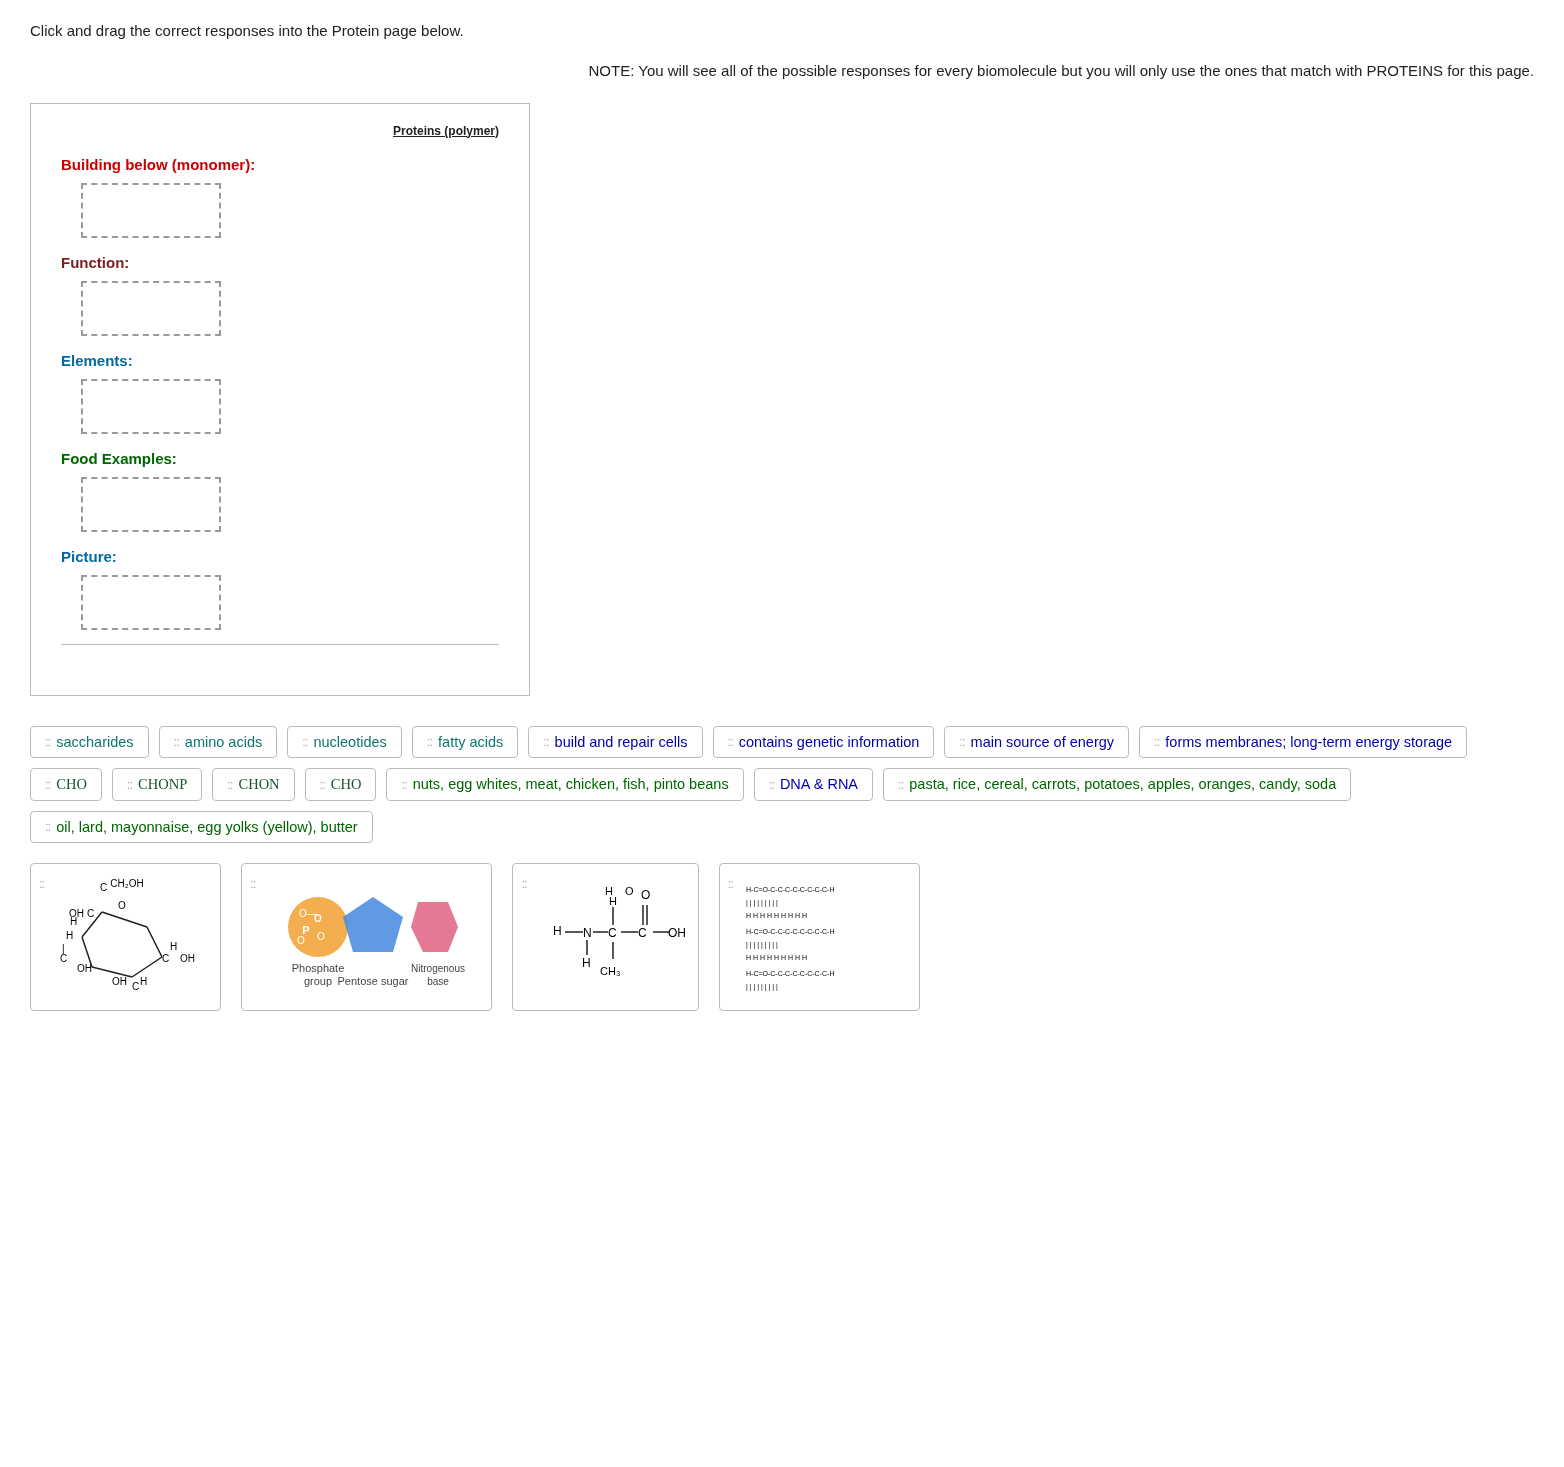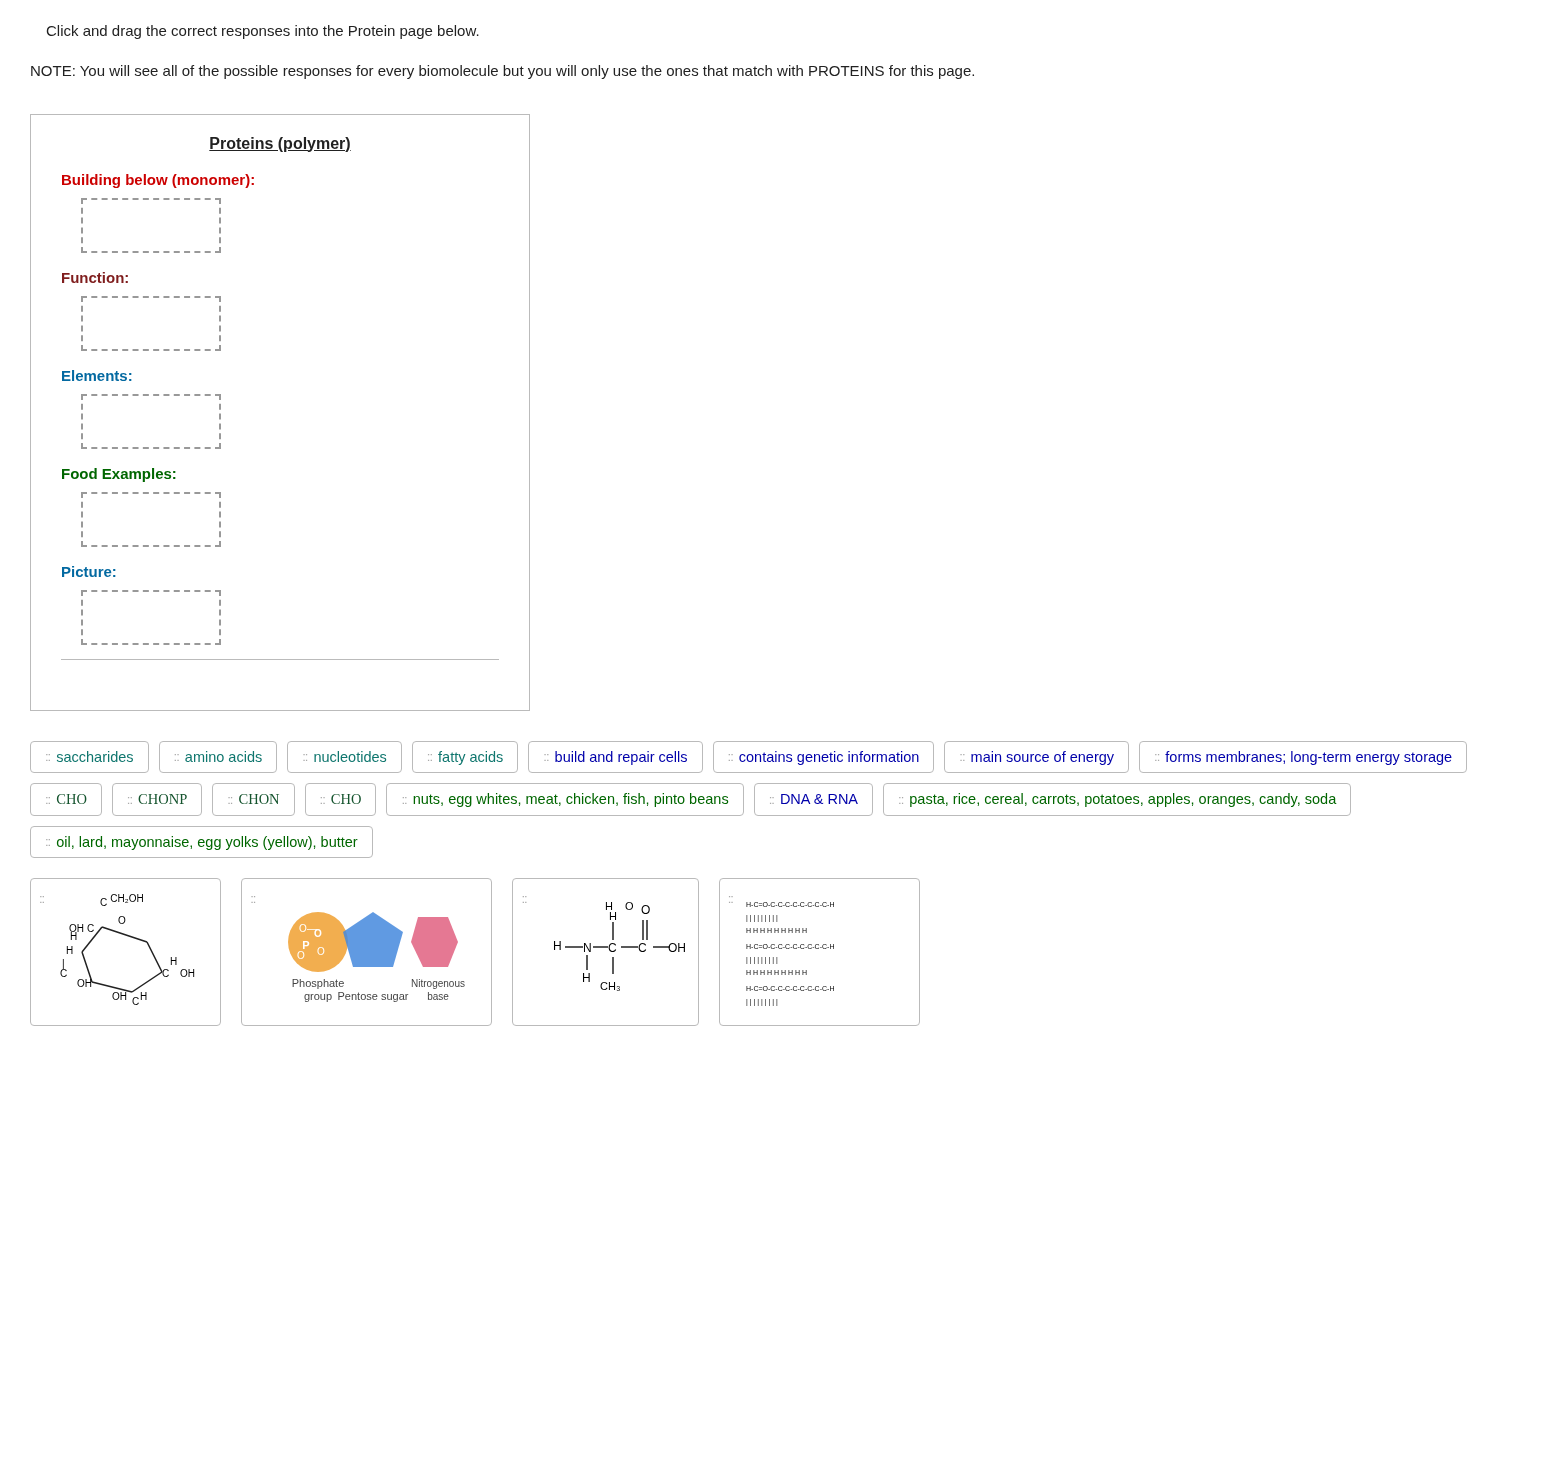--- a/index.html
+++ b/index.html
@@ -4,32 +4,32 @@
   <style>
     * { box-sizing: border-box; margin: 0; padding: 0; }
     body {
       font-family: Arial, sans-serif;
       font-size: 15px;
       background: #fff;
       color: #222;
       padding: 20px 30px;
       width: 1564px;
     }
-    .instructions { margin-bottom: 16px; line-height: 1.5; margin-left: 16px; }
-    .note { margin-bottom: 31px; line-height: 1.6; font-size: 15px; }
+    .instructions { margin-bottom: 16px; line-height: 1.5; }
+    .note { margin-bottom: 20px; line-height: 1.6; font-size: 15px; text-align: right; }
 
     .proteins-box {
       border: 1px solid #bbb;
       padding: 20px 30px 30px 30px;
       margin-bottom: 30px;
       max-width: 500px;
     }
     .proteins-title {
-      text-align: center;
-      font-size: 16px;
+      text-align: right;
+      font-size: 12px;
       text-decoration: underline;
       font-weight: bold;
       margin-bottom: 18px;
     }
     .section-label {
       font-weight: bold;
       margin-bottom: 10px;
       margin-top: 16px;
     }
     .label-red { color: #cc0000; }

